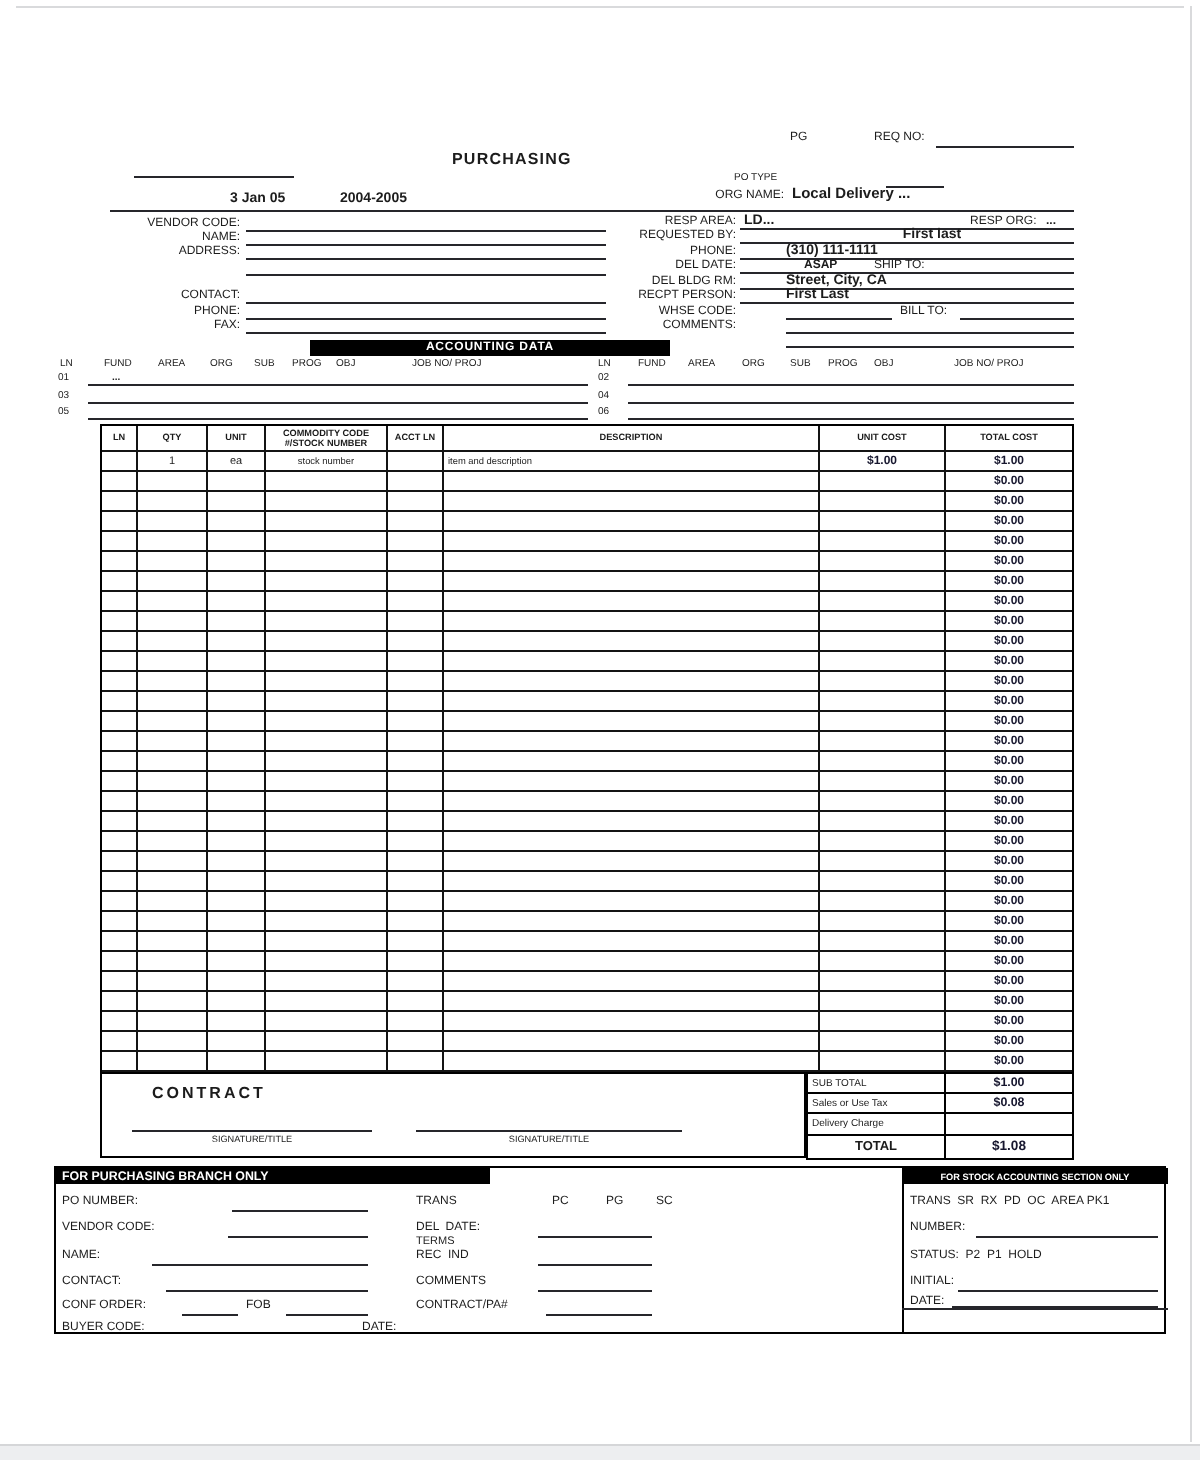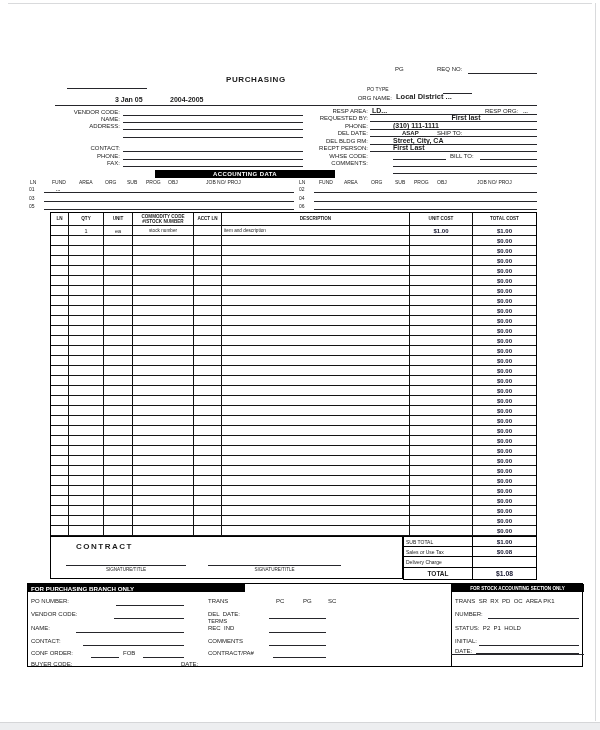--- a/index.html
+++ b/index.html
@@ -43,21 +43,21 @@
 <div style="position:absolute;left:0;top:722px;width:600px;height:8px;background:#edeef0;border-top:1px solid #d5d6d8"></div>
 
 <span class="f t6" style="left:395px;top:66px">PG</span>
 <span class="f t6" style="left:437px;top:66px">REQ NO:</span>
 <div class="u" style="left:468px;top:73px;width:69px"></div>
 <div class="u u2" style="left:67px;top:88px;width:80px"></div>
 <span class="f t8 b" style="left:226px;top:76px;letter-spacing:0.6px">PURCHASING</span>
 <span class="f t5" style="left:367px;top:87px">PO TYPE</span>
 <div class="u" style="left:443px;top:93px;width:29px"></div>
 <span class="f t6 r" style="left:330px;top:95px;width:62px">ORG NAME:</span>
-<span class="f t75 b" style="left:396px;top:93px">Local District ...</span>
+<span class="f t75 b" style="left:396px;top:93px">Local Delivery ...</span>
 <span class="f t7 b" style="left:115px;top:96px">3 Jan 05</span>
 <span class="f t7 b" style="left:170px;top:96px">2004-2005</span>
 <div class="u u2" style="left:55px;top:105px;width:482px"></div>
 
 <span class="f t6 r" style="left:40px;top:109px;width:80px">VENDOR CODE:</span>
 <div class="u" style="left:123px;top:115px;width:180px"></div>
 <span class="f t6 r" style="left:40px;top:116px;width:80px">NAME:</span>
 <div class="u" style="left:123px;top:122px;width:180px"></div>
 <span class="f t6 r" style="left:40px;top:123px;width:80px">ADDRESS:</span>
 <div class="u" style="left:123px;top:129px;width:180px"></div>

